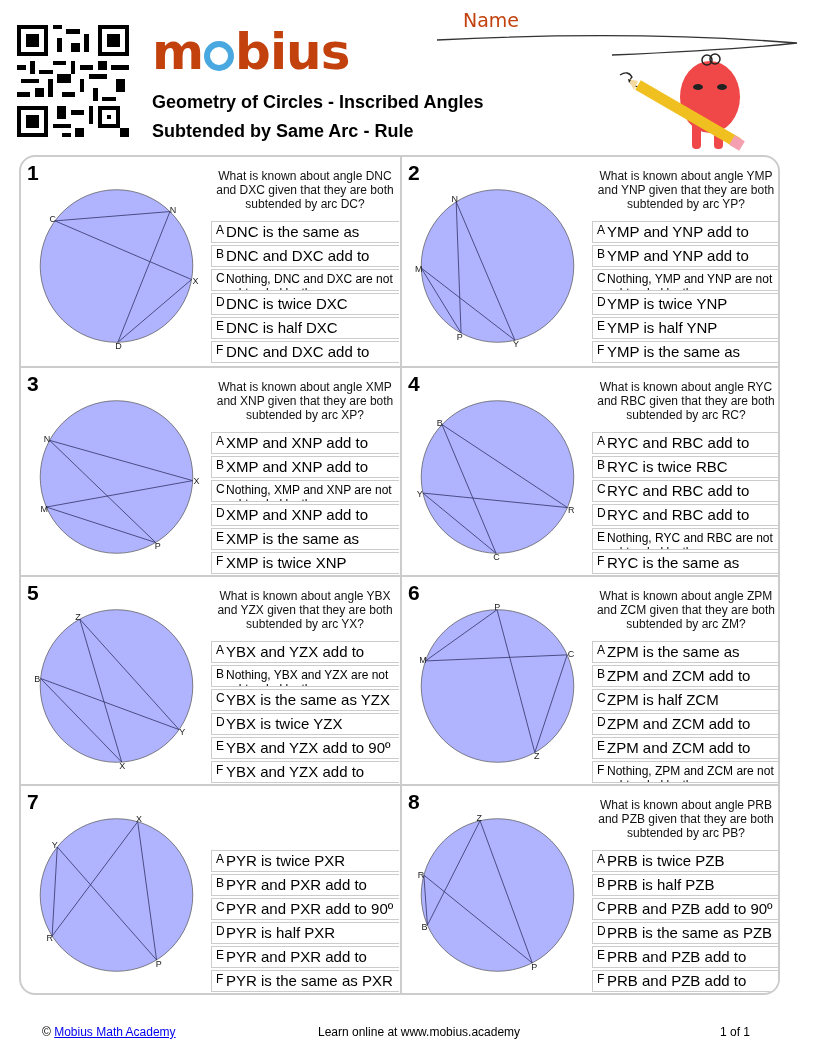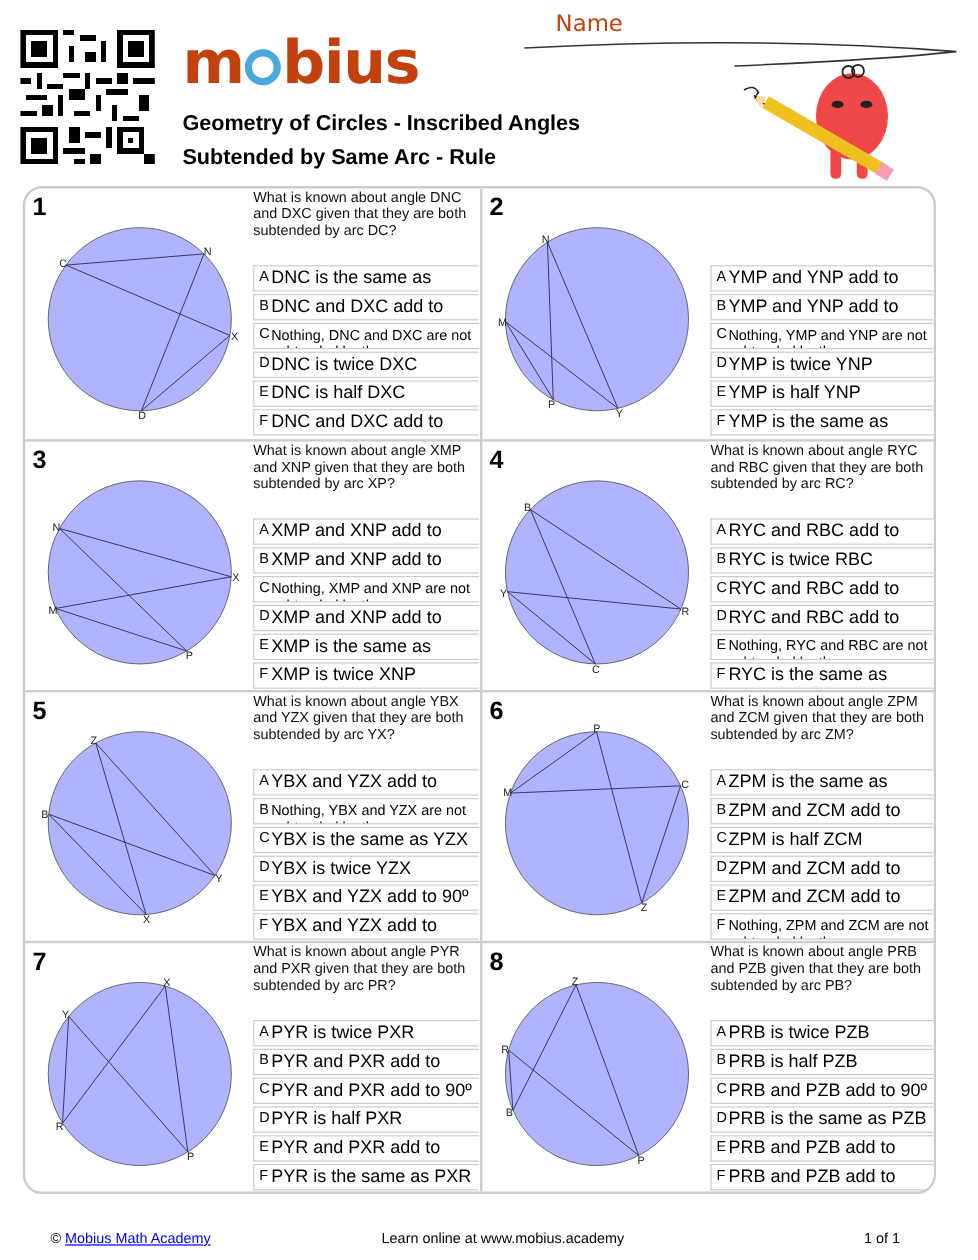--- a/index.html
+++ b/index.html
@@ -17,21 +17,21 @@
   .name-line { position:absolute; left:432px; top:30px; width:370px; height:30px; }
   .mascot { position:absolute; left:610px; top:45px; width:140px; height:110px; }
 
   .grid { position:absolute; left:19px; top:155px; width:761px; height:840px;
           border:2px solid #cccccc; border-radius:16px; box-sizing:border-box; overflow:hidden; }
   .cell { position:absolute; width:380px; height:209px; box-sizing:border-box; }
   .cell.right { border-left:2px solid #cccccc; }
   .cell.rowsep { border-top:2px solid #cccccc; }
   .qnum { position:absolute; left:6px; top:4px; font-weight:bold; font-size:21px; }
   .circle-svg { position:absolute; left:8px; top:14px; width:175px; height:190px; }
-  .question { position:absolute; left:190px; top:0; width:188px; text-align:left;
+  .question { position:absolute; left:190px; top:12px; width:188px; text-align:center;
               font-size:12px; line-height:14px; color:#111; }
   .options { position:absolute; left:190px; width:188px; }
   .opt { position:relative; height:22px; border:1px solid #cccccc; border-right:none;
          margin-bottom:2px; box-sizing:border-box; overflow:hidden; background:#fff; }
   .opt .letter { position:absolute; left:4px; top:1px; font-size:12px; }
   .opt .text { position:absolute; left:14px; right:0; top:1px; text-align:left;
                font-size:15px; line-height:18px; white-space:nowrap; }
   .opt.small .text { font-size:12px; line-height:14px; top:2px; white-space:normal; }
 
   .footer { position:absolute; top:1025px; font-size:12px; }
@@ -161,20 +161,21 @@
         <circle cx="97.5" cy="97.5" r="85" fill="#b0b4ff" stroke="#555" stroke-width="0.8"></circle>
         <line x1="51.469154065295626" y1="26.04259154898277" x2="56.902956817449834" y2="172.17851153333305" stroke="#333366" stroke-width="0.9"></line>
         <line x1="51.469154065295626" y1="26.04259154898277" x2="116.93738785032912" y2="180.24773684854395" stroke="#333366" stroke-width="0.9"></line>
         <line x1="12.529728804272509" y1="99.74789077237376" x2="56.902956817449834" y2="172.17851153333305" stroke="#333366" stroke-width="0.9"></line>
         <line x1="12.529728804272509" y1="99.74789077237376" x2="116.93738785032912" y2="180.24773684854395" stroke="#333366" stroke-width="0.9"></line>
         <text x="46.302996609544834" y="26.679889974817254" font-size="10" font-family="Liberation Sans, sans-serif" fill="#222">N</text>
         <text x="5.531127806826509" y="103.85367386754429" font-size="10" font-family="Liberation Sans, sans-serif" fill="#222">M</text>
         <text x="51.9925077265063" y="179.6927944290193" font-size="10" font-family="Liberation Sans, sans-serif" fill="#222">P</text>
         <text x="114.85208845505049" y="188.1417479943578" font-size="10" font-family="Liberation Sans, sans-serif" fill="#222">Y</text>
       </svg>
+      <div class="question">What is known about angle YMP and YNP given that they are both subtended by arc YP?</div>
       <div class="options" style="top: 64px;">
         <div class="opt">
           <span class="letter">A</span>
           <span class="text">YMP and YNP add to</span>
         </div>
         <div class="opt">
           <span class="letter">B</span>
           <span class="text">YMP and YNP add to</span>
         </div>
         <div class="opt small">
@@ -365,21 +366,20 @@
         <circle cx="97.5" cy="97.5" r="85" fill="#b0b4ff" stroke="#555" stroke-width="0.8"></circle>
         <line x1="121.14576925029519" y1="15.855174098037324" x2="25.78877354277087" y2="143.13441683641855" stroke="#333366" stroke-width="0.9"></line>
         <line x1="121.14576925029519" y1="15.855174098037324" x2="142.13412279896164" y2="169.8380610879723" stroke="#333366" stroke-width="0.9"></line>
         <line x1="31.482634821972837" y1="43.9583573753008" x2="25.78877354277087" y2="143.13441683641855" stroke="#333366" stroke-width="0.9"></line>
         <line x1="31.482634821972837" y1="43.9583573753008" x2="142.13412279896164" y2="169.8380610879723" stroke="#333366" stroke-width="0.9"></line>
         <text x="119.25851133266202" y="16.013064643827317" font-size="10" font-family="Liberation Sans, sans-serif" fill="#222">X</text>
         <text x="25.375935284183324" y="45.43875066355025" font-size="10" font-family="Liberation Sans, sans-serif" fill="#222">Y</text>
         <text x="19.41412759184244" y="149.2819188051912" font-size="10" font-family="Liberation Sans, sans-serif" fill="#222">R</text>
         <text x="141.23455210714806" y="177.242205139171" font-size="10" font-family="Liberation Sans, sans-serif" fill="#222">P</text>
       </svg>
-      <div class="question">What is known about angle PYR and PXR given that they are both subtended by arc PR?</div>
       <div class="options" style="top: 64px;">
         <div class="opt">
           <span class="letter">A</span>
           <span class="text">PYR is twice PXR</span>
         </div>
         <div class="opt">
           <span class="letter">B</span>
           <span class="text">PYR and PXR add to</span>
         </div>
         <div class="opt">

